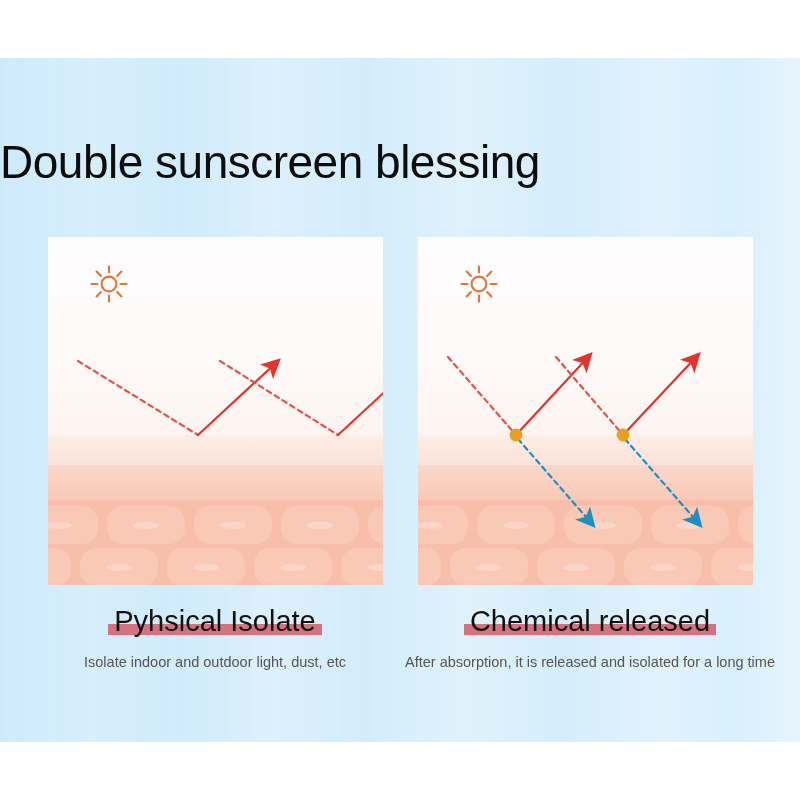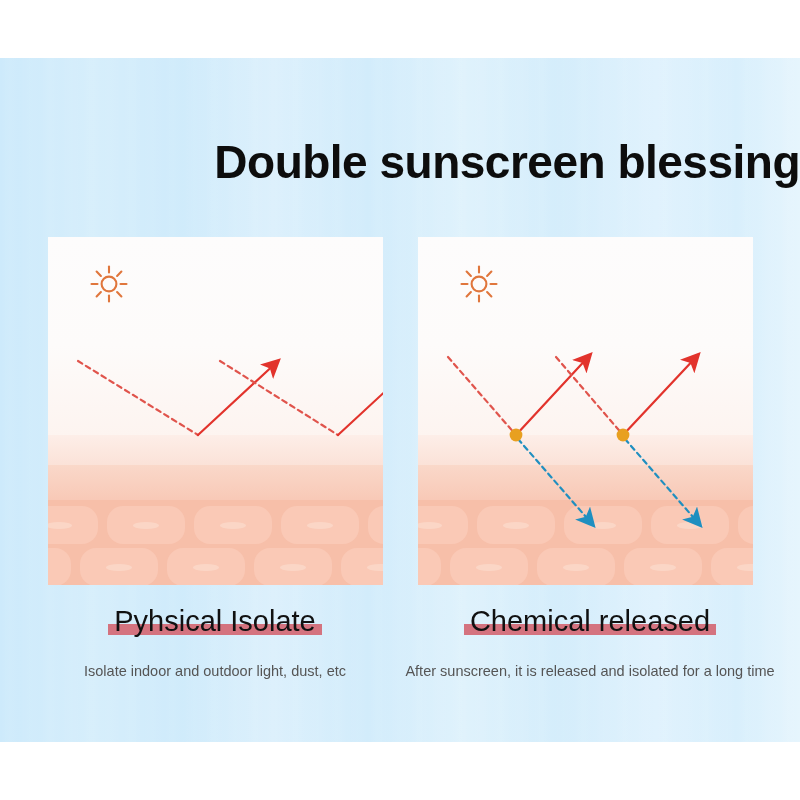--- a/index.html
+++ b/index.html
@@ -59,23 +59,23 @@
       rgba(255,255,255,0.00) 41px);
     pointer-events: none;
   }
 
   
   #title {
     position: absolute;
     left: 0;
     top: 135px;
     width: 800px;
-    text-align: right;
+    text-align: left;
     font-size: 46px;
-    font-weight: 700;
+    font-weight: 400;
     letter-spacing: -0.5px;
     color: #0d0d0d;
     white-space: nowrap;
   }
 
   
   .panel {
     position: absolute;
     top: 237px;
     width: 335px;
@@ -198,21 +198,21 @@
   .cap-title {
     position: relative;
     z-index: 1;
     font-size: 29px;
     font-weight: 400;
     color: #111111;
     line-height: 34px;
     white-space: nowrap;
   }
   .cap-sub {
-    margin-top: 24px;
+    margin-top: 15px;
     font-size: 14.5px;
     color: #555555;
     line-height: 18px;
     white-space: nowrap;
   }
 </style>
 </head>
 <body>
 
 <div id="canvas">
@@ -335,16 +335,16 @@
       <div class="cap-title">Pyhsical Isolate</div>
     </div>
     <div class="cap-sub">Isolate indoor and outdoor light, dust, etc</div>
   </div>
 
   <div class="caption-block" id="caption-right">
     <div class="cap-title-wrap">
       <div class="cap-underline"></div>
       <div class="cap-title">Chemical released</div>
     </div>
-    <div class="cap-sub">After sunscreen, it is released and isolated for a long time</div>
+    <div class="cap-sub">After absorption, it is released and isolated for a long time</div>
   </div>
 
 </div>
 
 </body></html>

